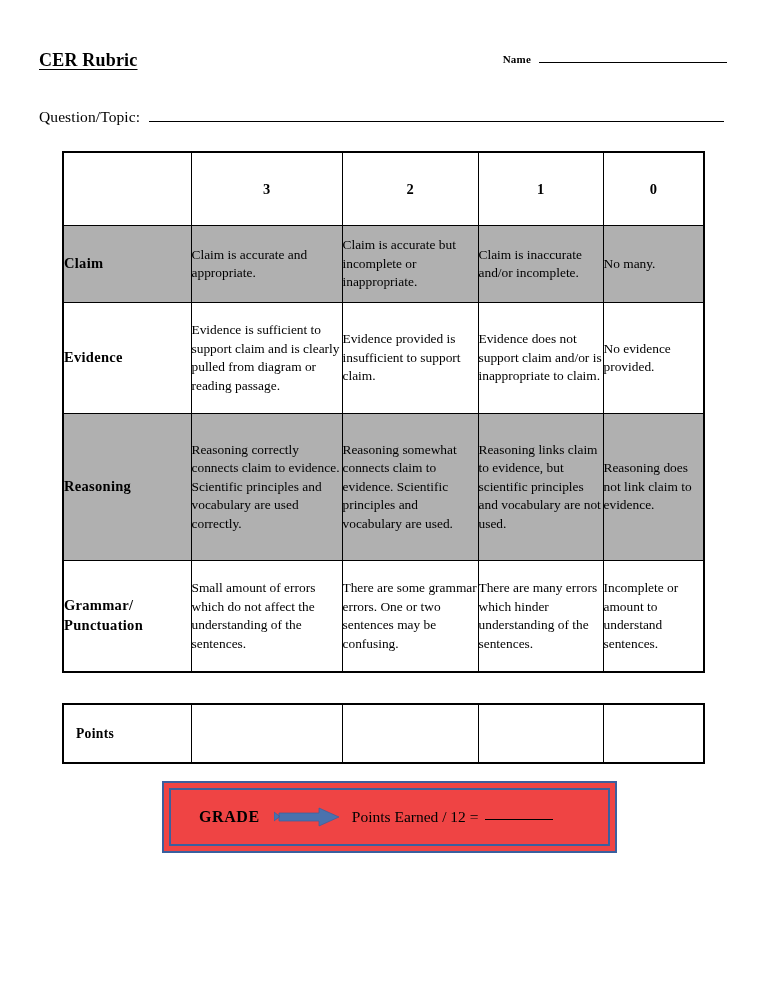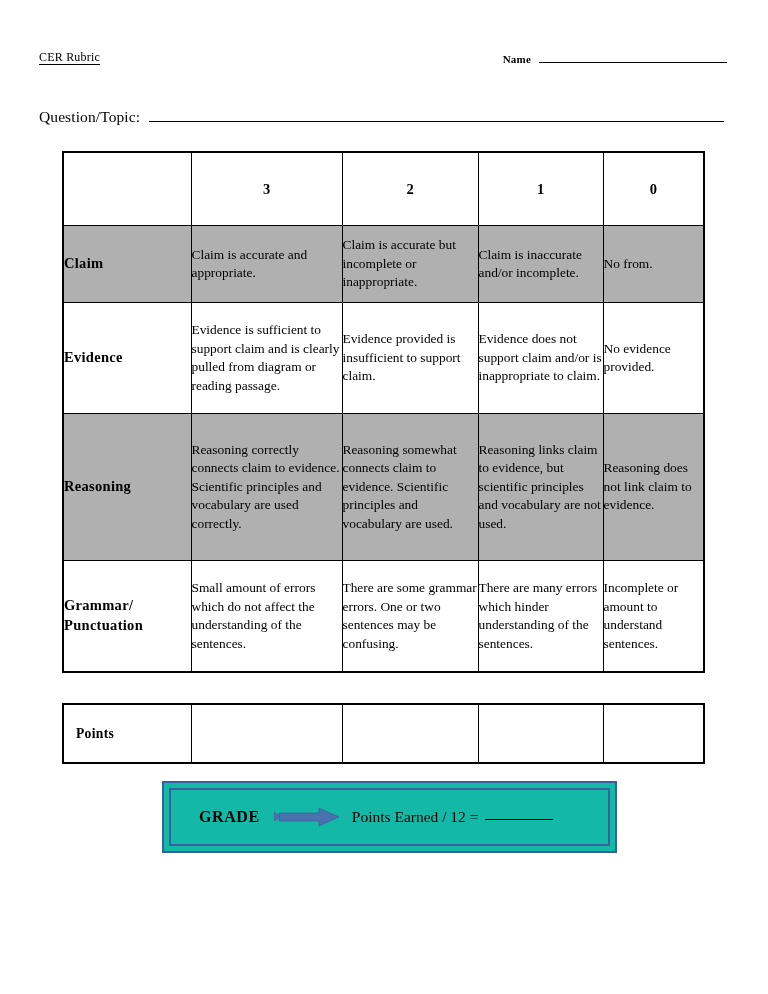--- a/index.html
+++ b/index.html
@@ -27,22 +27,22 @@
     position: absolute;
     top: 50px;
     left: 39px;
     right: 41px;
     height: 24px;
   }
   .doc-title {
     position: absolute;
     left: 0;
     top: 0;
-    font-weight: normal;
-    font-size: 12px;
+    font-weight: bold;
+    font-size: 18px;
     letter-spacing: .2px;
     text-decoration: underline;
     text-underline-offset: 3px;
     white-space: nowrap;
   }
   .name-group {
     position: absolute;
     right: 0;
     top: 0;
     display: flex;
@@ -161,21 +161,21 @@
   }
 
   
   .grade-outer {
     position: absolute;
     left: 162px;
     top: 781px;
     width: 455px;
     height: 72px;
     border: 2.4px solid #3a5f9e;
-    background: #14b8a6;
+    background: #ef4444;
     box-sizing: border-box;
   }
   .grade-inner {
     position: absolute;
     inset: 5px;
     border: 2.4px solid #3a5f9e;
     box-sizing: border-box;
     display: flex;
     align-items: center;
     padding-left: 28px;
@@ -250,21 +250,21 @@
         <td class="hdr-cell">2</td>
         <td class="hdr-cell">1</td>
         <td class="hdr-cell">0</td>
       </tr>
 
       <tr class="shaded r-claim">
         <td class="row-label">Claim</td>
         <td class="desc-cell">Claim is accurate and appropriate.</td>
         <td class="desc-cell">Claim is accurate but incomplete or inappropriate.</td>
         <td class="desc-cell">Claim is inaccurate and/or incomplete.</td>
-        <td class="desc-cell">No from.</td>
+        <td class="desc-cell">No many.</td>
       </tr>
 
       <tr class="r-evidence">
         <td class="row-label">Evidence</td>
         <td class="desc-cell">Evidence is sufficient to support claim and is clearly pulled from diagram or reading passage.</td>
         <td class="desc-cell">Evidence provided is insufficient to support claim.</td>
         <td class="desc-cell">Evidence does not support claim and/or is inappropriate to claim.</td>
         <td class="desc-cell">No evidence provided.</td>
       </tr>
 

